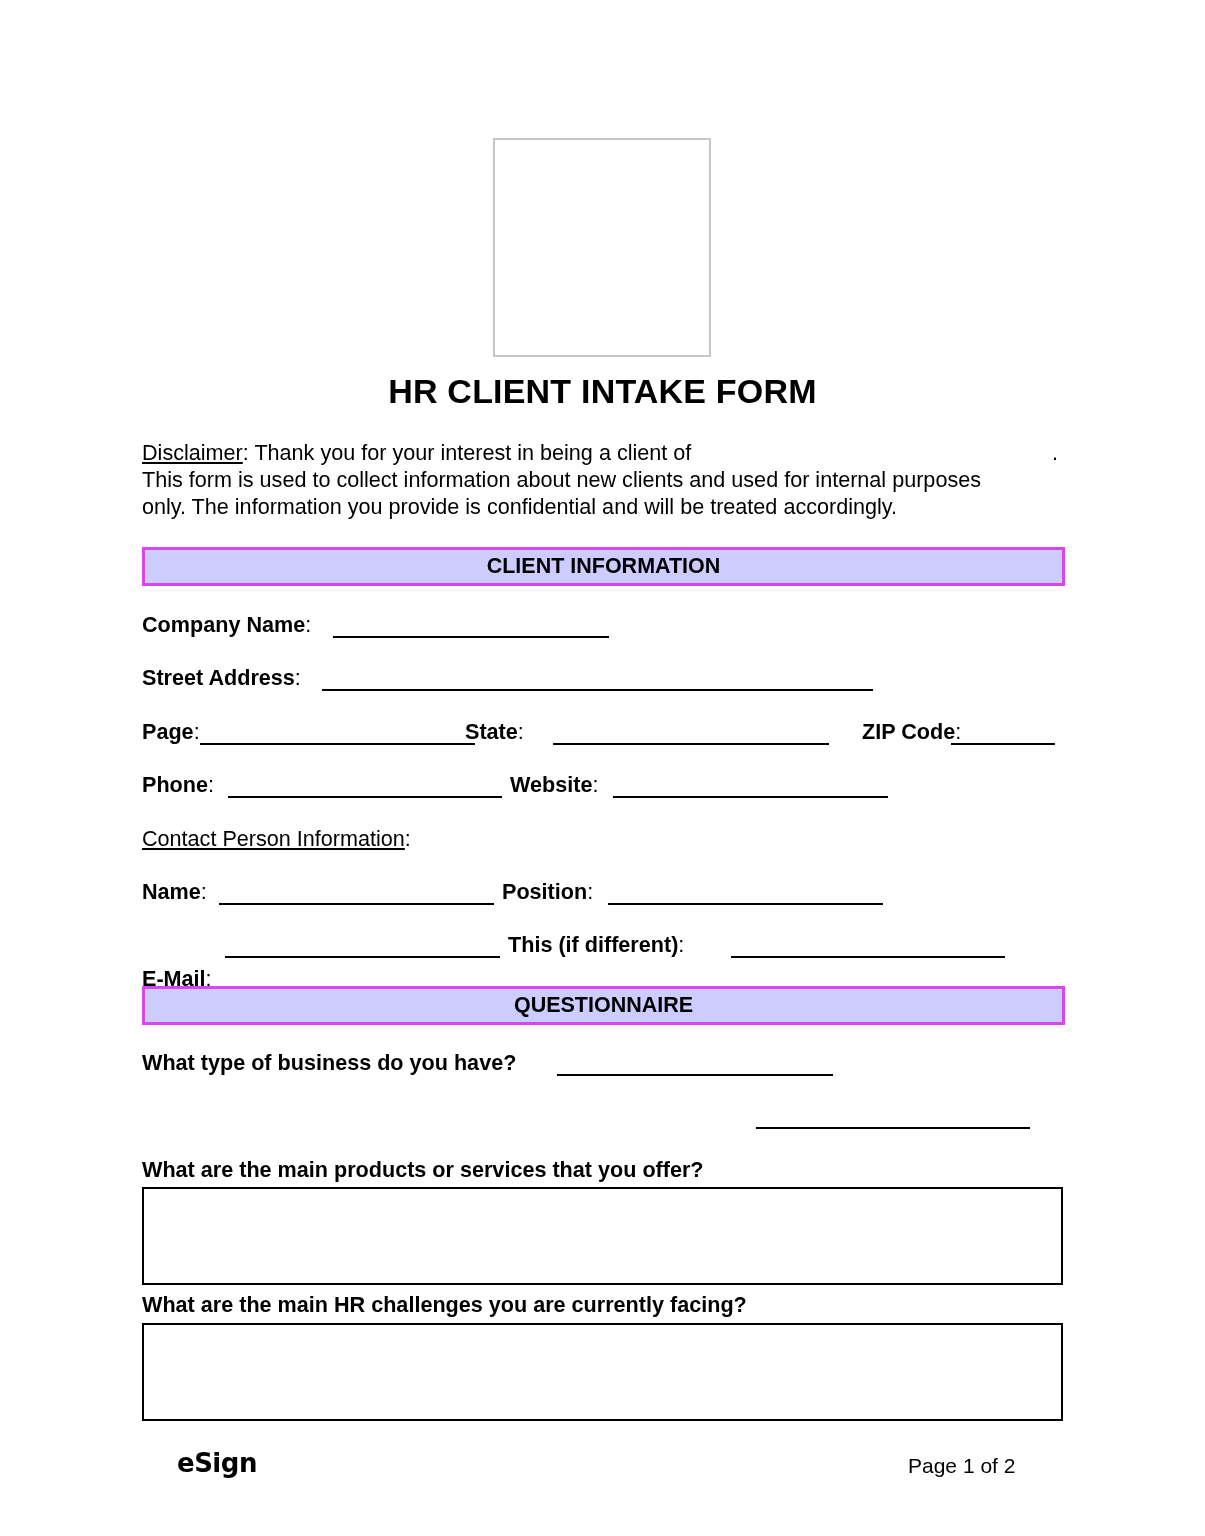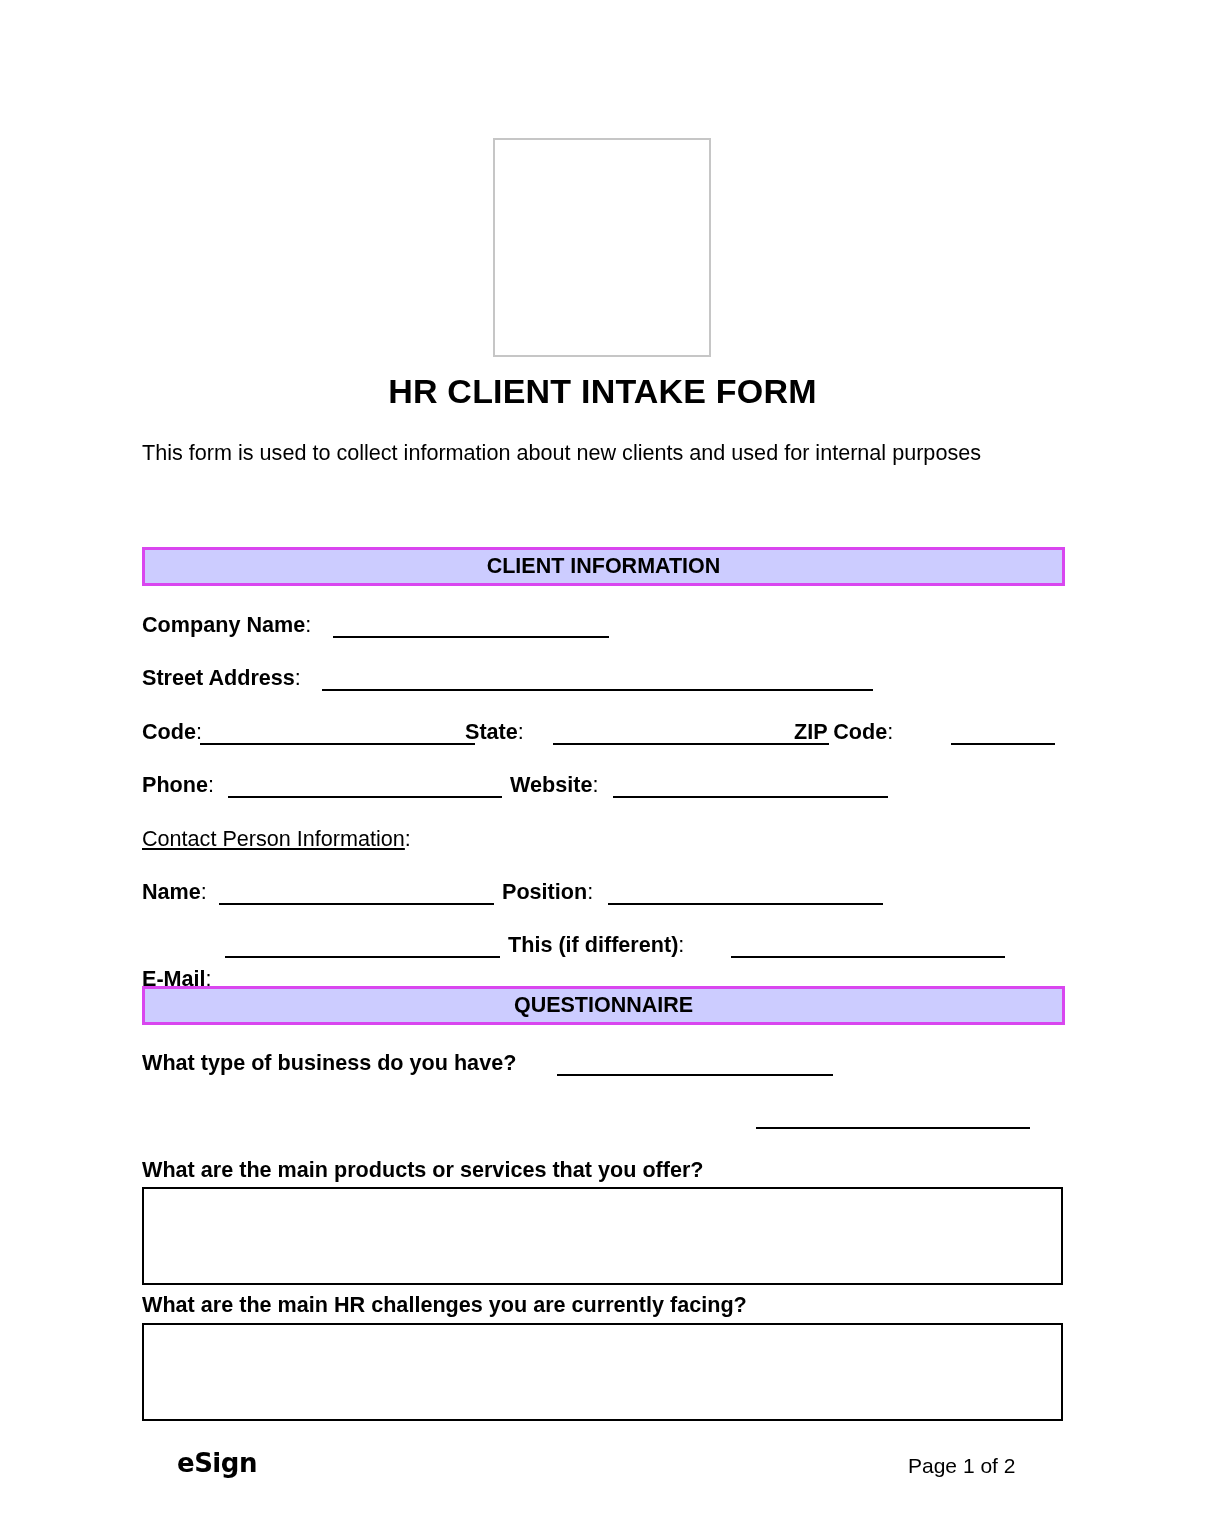--- a/index.html
+++ b/index.html
@@ -30,41 +30,46 @@
   .footer-page { left: 908px; top: 1454px; font-size: 21px; }
 </style>
 </head>
 <body>
 
 <div class="abs logo-box"></div>
 
 <div class="abs title">HR CLIENT INTAKE FORM</div>
 
 <div class="abs disclaimer">
+  <div class="line">
+    <span class="u">Disclaimer</span><span>: </span><span>Thank you for your interest in being a client of</span>
+    <span class="period">.</span>
+  </div>
   <div class="line">This form is used to collect information about new clients and used for internal purposes</div>
+  <div class="line">only. The information you provide is confidential and will be treated accordingly.</div>
 </div>
 
 <div class="abs section-hdr" style="top:547px;">CLIENT INFORMATION</div>
 
 <div class="abs field-row" style="top:612px;">
   <div class="field" style="left:0;"><span class="lbl">Company Name</span><span class="colon">:</span></div>
   <div class="blank" style="left:191px; width:276px;"></div>
 </div>
 
 <div class="abs field-row" style="top:665px;">
   <div class="field" style="left:0;"><span class="lbl">Street Address</span><span class="colon">:</span></div>
   <div class="blank" style="left:180px; width:551px;"></div>
 </div>
 
 <div class="abs field-row" style="top:719px; width:930px;">
-  <div class="field" style="left:0;"><span class="lbl">Code</span><span class="colon">:</span></div>
+  <div class="field" style="left:0;"><span class="lbl">Page</span><span class="colon">:</span></div>
   <div class="blank" style="left:58px; width:275px;"></div>
   <div class="field" style="left:323px;"><span class="lbl">State</span><span class="colon">:</span></div>
   <div class="blank" style="left:411px; width:276px;"></div>
-  <div class="field" style="left:652px;"><span class="lbl">ZIP Code</span><span class="colon">:</span></div>
+  <div class="field" style="left:720px;"><span class="lbl">ZIP Code</span><span class="colon">:</span></div>
   <div class="blank" style="left:809px; width:104px;"></div>
 </div>
 
 <div class="abs field-row" style="top:772px; width:930px;">
   <div class="field" style="left:0;"><span class="lbl">Phone</span><span class="colon">:</span></div>
   <div class="blank" style="left:86px; width:274px;"></div>
   <div class="field" style="left:368px;"><span class="lbl">Website</span><span class="colon">:</span></div>
   <div class="blank" style="left:471px; width:275px;"></div>
 </div>
 

